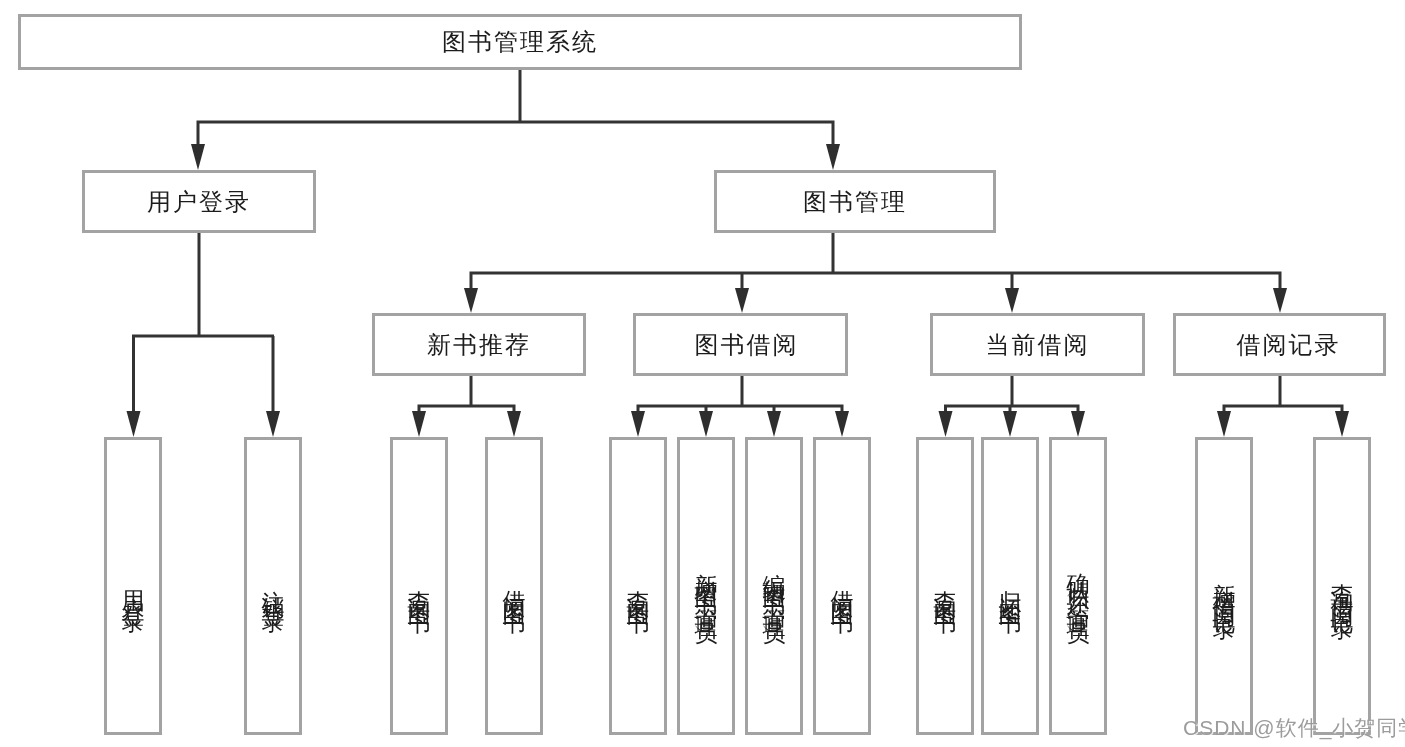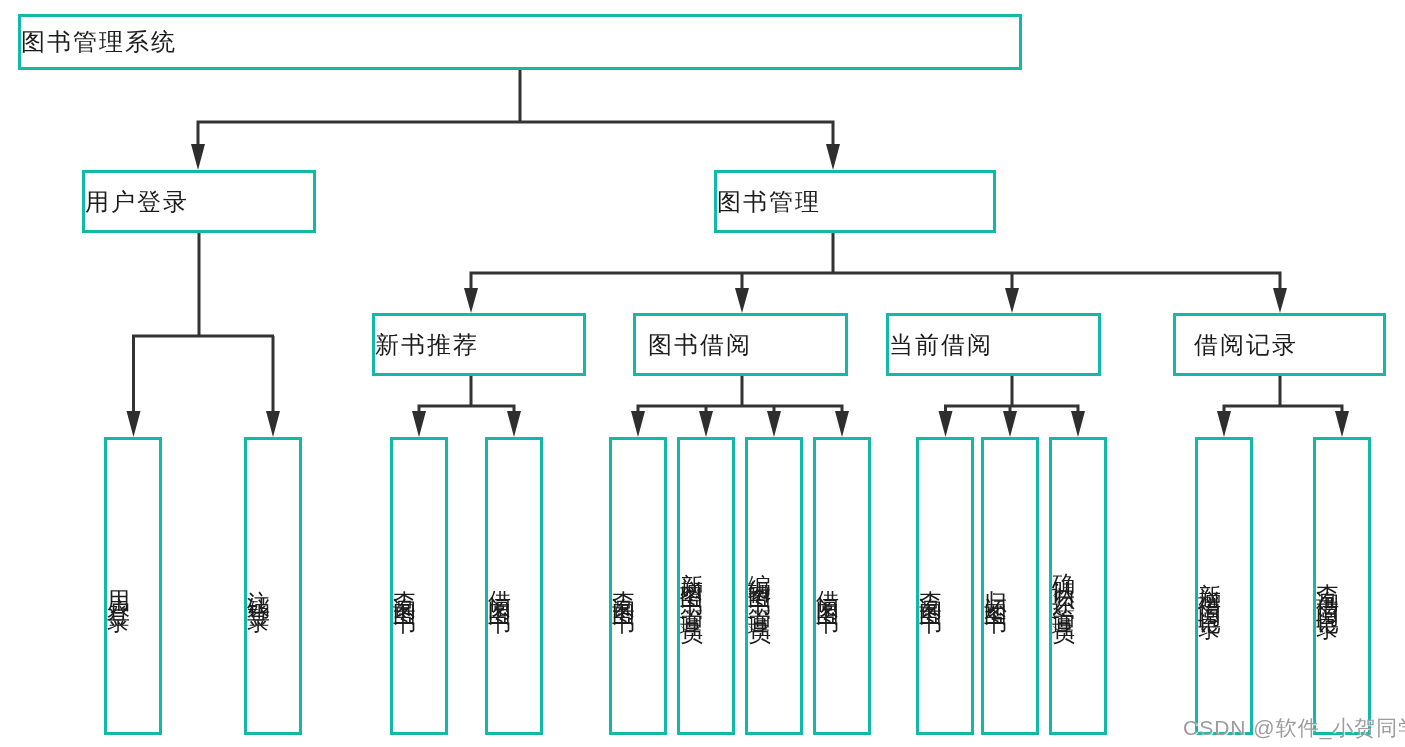--- a/index.html
+++ b/index.html
@@ -17,25 +17,25 @@
     position: absolute;
     left: 0; top: 0;
     width: 1405px; height: 747px;
     z-index: 1;
     pointer-events: none;
   }
 
   .box {
     position: absolute;
     box-sizing: border-box;
-    border: 3px solid #14b8a6;
+    border: 3px solid #a3a3a3;
     background: #ffffff;
     display: flex;
     align-items: center;
-    justify-content: flex-start;
+    justify-content: center;
     z-index: 2;
     color: #1c1c1c;
   }
 
   .hlabel {
     font-size: 24px;
     letter-spacing: 2px;
     white-space: nowrap;
   }
 
@@ -48,21 +48,21 @@
     line-height: 1;
     color: #1c1c1c;
   }
 
   
   .n-root            { left: 18px;   top: 14px;  width: 1004px; height: 56px; }
   .n-user-login      { left: 82px;   top: 170px; width: 234px;  height: 63px; }
   .n-book-mgmt       { left: 714px;  top: 170px; width: 282px;  height: 63px; }
   .n-new-books       { left: 364px;  top: 313px; width: 214px;  height: 63px; margin-left: 8px; }
   .n-book-borrow     { left: 633px;  top: 313px; width: 215px;  height: 63px; padding-left: 12px; }
-  .n-current-borrow  { left: 886px;  top: 313px; width: 215px;  height: 63px; }
+  .n-current-borrow  { left: 930px;  top: 313px; width: 215px;  height: 63px; }
   .n-borrow-records  { left: 1173px; top: 313px; width: 213px;  height: 63px; padding-left: 18px; }
 
   .lf-0  { left: 104px; }
   .lf-1  { left: 244px; }
   .lf-2  { left: 390px; }
   .lf-3  { left: 485px; }
   .lf-4  { left: 609px; }
   .lf-5  { left: 677px; }
   .lf-6  { left: 745px; }
   .lf-7  { left: 813px; }

